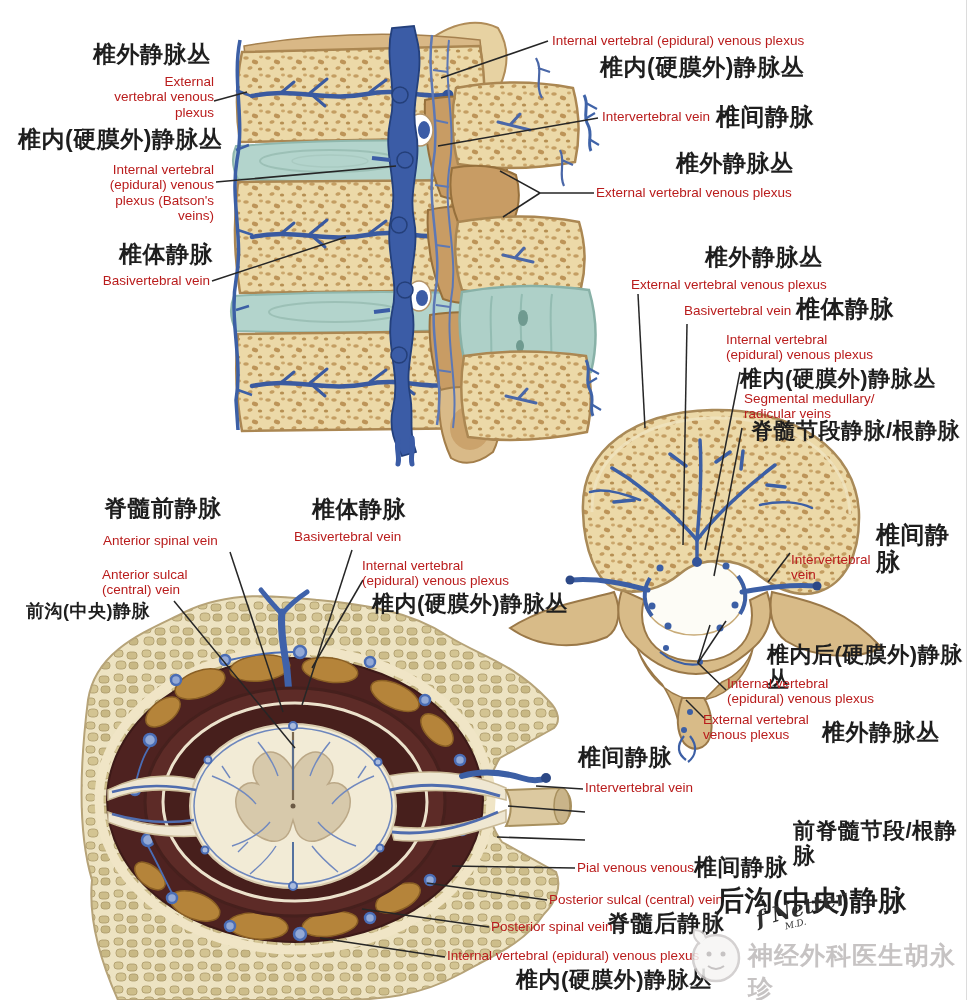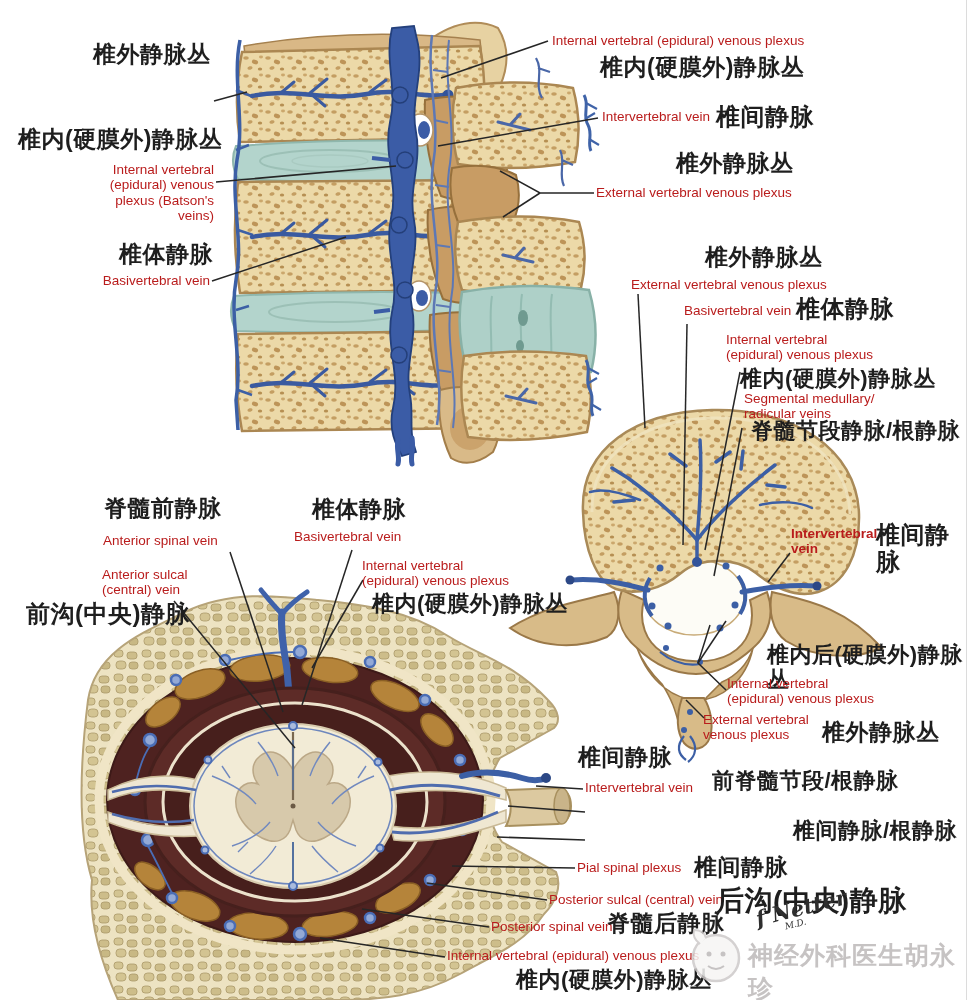--- a/index.html
+++ b/index.html
@@ -265,20 +265,23 @@
       <polyline points="585,812 508,806" fill="none" stroke="#262626" stroke-width="1.5"></polyline>
       <polyline points="585,840 497,837" fill="none" stroke="#262626" stroke-width="1.5"></polyline>
       <polyline points="575,868 452,866" fill="none" stroke="#262626" stroke-width="1.5"></polyline>
       <polyline points="547,900 427,883" fill="none" stroke="#262626" stroke-width="1.5"></polyline>
       <polyline points="489,927 362,909" fill="none" stroke="#262626" stroke-width="1.5"></polyline>
       <polyline points="445,957 320,938" fill="none" stroke="#262626" stroke-width="1.5"></polyline>
     </svg>
 
   <div class="layer" id="labels-layer">
       <div class="label cn" style="left: 93px; top: 42px; font-size: 23px;">椎外静脉丛</div>
+      <div class="label en" style="left: 90px; top: 74px; width: 124px; text-align: right;">External
+vertebral venous
+plexus</div>
       <div class="label cn" style="left: 18px; top: 127px; font-size: 23px;">椎内(硬膜外)静脉丛</div>
       <div class="label en" style="left: 92px; top: 162px; width: 122px; text-align: right;">Internal vertebral
 (epidural) venous
 plexus (Batson's
 veins)</div>
       <div class="label cn" style="left: 119px; top: 242px; font-size: 23px;">椎体静脉</div>
       <div class="label en" style="left: 95px; top: 273px; width: 115px; text-align: right;">Basivertebral vein</div>
       <div class="label en" style="left: 552px; top: 33px;">Internal vertebral (epidural) venous plexus</div>
       <div class="label cn" style="left: 600px; top: 55px; font-size: 23px;">椎内(硬膜外)静脉丛</div>
       <div class="label en" style="left: 602px; top: 109px;">Intervertebral vein</div>
@@ -288,44 +291,43 @@
       <div class="label cn" style="left: 705px; top: 245px; font-size: 23px;">椎外静脉丛</div>
       <div class="label en" style="left: 631px; top: 277px;">External vertebral venous plexus</div>
       <div class="label en" style="left: 684px; top: 303px;">Basivertebral vein</div>
       <div class="label cn" style="left: 796px; top: 296px; font-size: 24px;">椎体静脉</div>
       <div class="label en" style="left: 726px; top: 332px;">Internal vertebral
 (epidural) venous plexus</div>
       <div class="label cn" style="left: 740px; top: 367px; font-size: 22px;">椎内(硬膜外)静脉丛</div>
       <div class="label en" style="left: 744px; top: 391px;">Segmental medullary/
 radicular veins</div>
       <div class="label cn" style="left: 751px; top: 419px; font-size: 22px;">脊髓节段静脉/根静脉</div>
-      <div class="label en" style="left: 791px; top: 526px; font-weight: bold;">Intervertebral
+      <div class="label en" style="left: 791px; top: 552px;">Intervertebral
 vein</div>
       <div class="label cn" style="left: 876px; top: 522px; font-size: 24px;">椎间静脉</div>
       <div class="label cn" style="left: 767px; top: 643px; font-size: 22px;">椎内后(硬膜外)静脉丛</div>
       <div class="label en" style="left: 727px; top: 676px;">Internal vertebral
 (epidural) venous plexus</div>
       <div class="label en" style="left: 703px; top: 712px;">External vertebral
 venous plexus</div>
       <div class="label cn" style="left: 822px; top: 720px; font-size: 23px;">椎外静脉丛</div>
       <div class="label cn" style="left: 104px; top: 496px; font-size: 23px;">脊髓前静脉</div>
       <div class="label en" style="left: 103px; top: 533px;">Anterior spinal vein</div>
       <div class="label cn" style="left: 312px; top: 497px; font-size: 23px;">椎体静脉</div>
       <div class="label en" style="left: 294px; top: 529px;">Basivertebral vein</div>
       <div class="label en" style="left: 102px; top: 567px;">Anterior sulcal
 (central) vein</div>
-      <div class="label cn" style="left: 26px; top: 601px; font-size: 24px;">前沟(中央)静脉</div>
+      <div class="label cn" style="left: 26px; top: 601px; font-size: 18px;">前沟(中央)静脉</div>
       <div class="label en" style="left: 362px; top: 558px;">Internal vertebral
 (epidural) venous plexus</div>
       <div class="label cn" style="left: 372px; top: 592px; font-size: 22px;">椎内(硬膜外)静脉丛</div>
       <div class="label cn" style="left: 578px; top: 745px; font-size: 23px;">椎间静脉</div>
       <div class="label en" style="left: 585px; top: 780px;">Intervertebral vein</div>
-      <div class="label cn" style="left: 712px; top: 769px; font-size: 22px;">前脊髓节段/根静脉</div>
-      <div class="label cn" style="left: 793px; top: 819px; font-size: 22px;">椎间静脉/根静脉</div>
-      <div class="label en" style="left: 577px; top: 860px;">Pial spinal plexus</div>
+      <div class="label cn" style="left: 793px; top: 819px; font-size: 22px;">前脊髓节段/根静脉</div>
+      <div class="label en" style="left: 577px; top: 860px;">Pial venous venous</div>
       <div class="label cn" style="left: 694px; top: 855px; font-size: 23px;">椎间静脉</div>
       <div class="label en" style="left: 549px; top: 892px;">Posterior sulcal (central) vein</div>
       <div class="label cn" style="left: 716px; top: 885px; font-size: 28px;">后沟(中央)静脉</div>
       <div class="label en" style="left: 491px; top: 919px;">Posterior spinal vein</div>
       <div class="label cn" style="left: 607px; top: 911px; font-size: 23px;">脊髓后静脉</div>
       <div class="label en" style="left: 447px; top: 948px;">Internal vertebral (epidural) venous plexus</div>
       <div class="label cn" style="left: 516px; top: 968px; font-size: 22px;">椎内(硬膜外)静脉丛</div>
     </div>
 
   <div class="signature">

